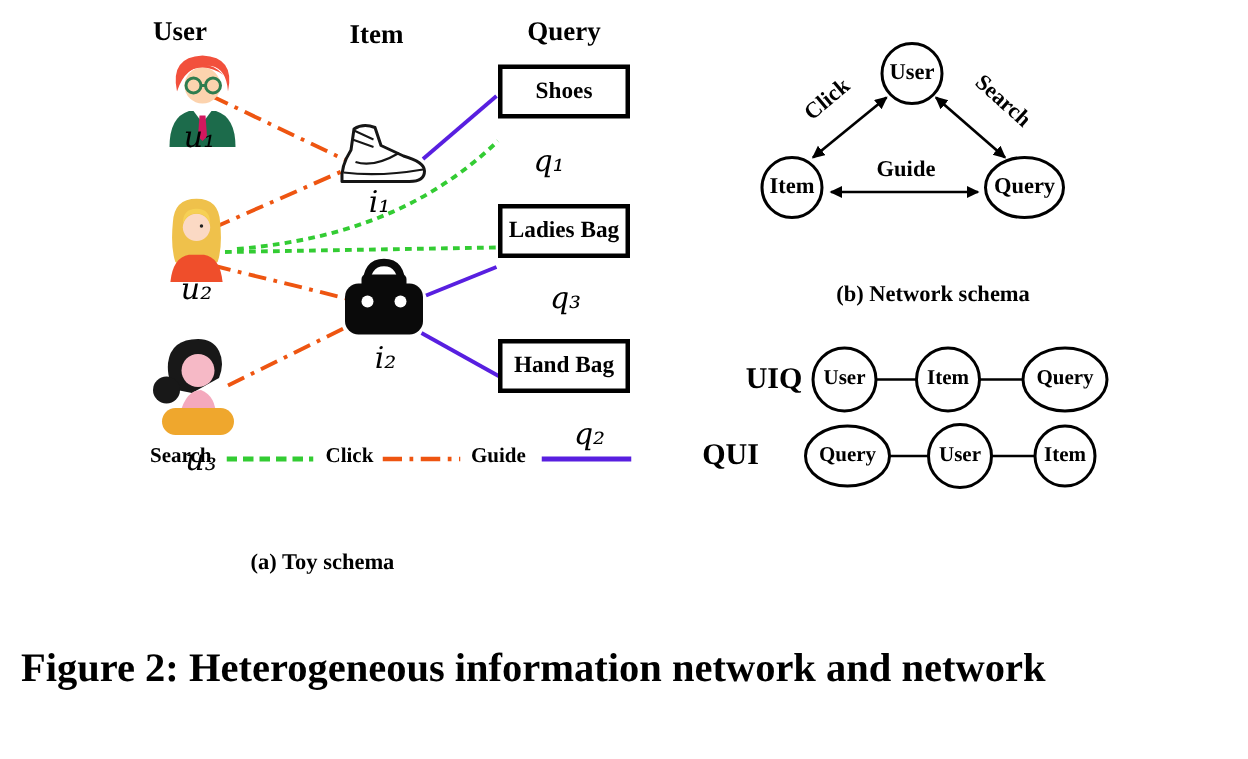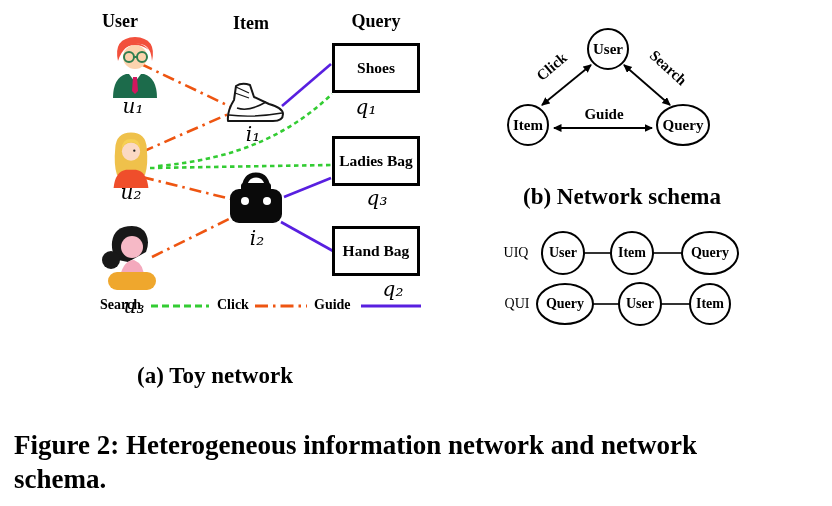--- a/index.html
+++ b/index.html
@@ -4,26 +4,26 @@
 <style>
   html,body{margin:0;padding:0;background:#ffffff;}
   #fig{position:relative;width:832px;height:506px;background:#ffffff;overflow:hidden;
        font-family:"Liberation Serif","DejaVu Serif",serif;color:#000;}
   .abs{position:absolute;}
   .ctr{transform:translate(-50%,-50%);white-space:nowrap;}
   .hdr{font-weight:bold;font-size:18px;}
   .boxlbl{font-weight:bold;font-size:15.5px;}
   .mlabel{font-family:"DejaVu Serif",serif;font-style:italic;font-size:20px;}
   .legtxt{font-weight:bold;font-size:14px;}
-  .panecap{font-weight:bold;font-size:23px;}
+  .panecap{font-weight:bold;font-size:15px;}
   .nodetxt{font-weight:bold;font-size:15px;}
   .smallnode{font-weight:bold;font-size:14px;}
-  .mpname{font-weight:normal;font-size:14px;}
+  .mpname{font-weight:bold;font-size:20px;}
   .edgelbl{font-weight:bold;font-size:15px;}
-  .qbox{position:absolute;left:332px;width:88px;height:50px;border:3px solid #000;
+  .qbox{position:absolute;left:332px;width:88px;height:36px;border:3px solid #000;
         box-sizing:border-box;background:#fff;display:flex;align-items:center;justify-content:center;}
   .figcap{font-weight:bold;font-size:27px;line-height:34px;}
 </style>
 </head>
 <body>
 
 <div id="fig">
 
   <div class="abs ctr hdr" style="left:120px;top:21px">User</div>
   <div class="abs ctr hdr" style="left:251px;top:23px">Item</div>
@@ -85,21 +85,21 @@
   </svg>
 
   <svg class="abs" style="left:227px;top:168px" width="58" height="58" viewBox="0 0 58 58">
     <path d="M17 24 Q17 7 29 7 Q41 7 41 24" fill="none" stroke="#0a0a0a" stroke-width="5"></path>
     <rect x="14" y="15" width="30" height="12" rx="3" fill="#0a0a0a"></rect>
     <rect x="3" y="21" width="52" height="34" rx="9" fill="#0a0a0a"></rect>
     <circle cx="18" cy="33" r="4" fill="#ffffff"></circle>
     <circle cx="40" cy="33" r="4" fill="#ffffff"></circle>
   </svg>
 
-  <div class="abs ctr mlabel" style="left:133px;top:106px">u₁</div>
+  <div class="abs ctr mlabel" style="left:133px;top:91px">u₁</div>
   <div class="abs ctr mlabel" style="left:131px;top:192px">u₂</div>
   <div class="abs ctr mlabel" style="left:134px;top:306px">u₃</div>
   <div class="abs ctr mlabel" style="left:253px;top:134px">i₁</div>
   <div class="abs ctr mlabel" style="left:257px;top:238px">i₂</div>
 
   <div class="qbox" style="top:43px">
     <span class="boxlbl">Shoes</span>
   </div>
   <div class="qbox" style="top:226px">
     <span class="boxlbl">Hand Bag</span>
@@ -117,21 +117,21 @@
   </svg>
   <div class="abs legtxt" style="left:217px;top:297px">Click</div>
   <svg class="abs" style="left:255px;top:302px" width="52" height="8">
     <line x1="0" y1="4" x2="52" y2="4" stroke-width="3" stroke-dasharray="13 5 2.5 5" stroke="#ee5511"></line>
   </svg>
   <div class="abs legtxt" style="left:314px;top:297px">Guide</div>
   <svg class="abs" style="left:361px;top:302px" width="60" height="8">
     <line x1="0" y1="4" x2="60" y2="4" stroke-width="3.2" stroke="#581fe0"></line>
   </svg>
 
-  <div class="abs ctr panecap" style="left:215px;top:376px">(a) Toy network</div>
+  <div class="abs ctr panecap" style="left:215px;top:376px">(a) Toy schema</div>
 
   <svg class="abs" style="left:480px;top:20px" width="240" height="130">
     <defs>
       <marker id="ah" markerWidth="9" markerHeight="9" refX="7.5" refY="4" orient="auto-start-reverse" markerUnits="userSpaceOnUse">
         <path d="M0 0 L8.5 4 L0 8 Z" fill="#000000"></path>
       </marker>
     </defs>
     <g stroke="#000000" stroke-width="1.8" fill="none">
       <line x1="62" y1="85" x2="111" y2="45" marker-start="url(#ah)" marker-end="url(#ah)"></line>
       <line x1="144" y1="45" x2="190" y2="85" marker-start="url(#ah)" marker-end="url(#ah)"></line>
@@ -164,23 +164,22 @@
       <ellipse cx="230" cy="31" rx="28" ry="21"></ellipse>
       <ellipse cx="85" cy="82" rx="28" ry="20"></ellipse>
       <circle cx="160" cy="82" r="21"></circle>
       <circle cx="230" cy="82" r="20"></circle>
     </g>
   </svg>
   <div class="abs ctr mpname" style="left:516px;top:253px">UIQ</div>
   <div class="abs ctr smallnode" style="left:563px;top:253px">User</div>
   <div class="abs ctr smallnode" style="left:632px;top:253px">Item</div>
   <div class="abs ctr smallnode" style="left:710px;top:253px">Query</div>
-  <div class="abs ctr mpname" style="left:517px;top:304px">QUI</div>
+  <div class="abs ctr mpname" style="left:487px;top:304px">QUI</div>
   <div class="abs ctr smallnode" style="left:565px;top:304px">Query</div>
   <div class="abs ctr smallnode" style="left:640px;top:304px">User</div>
   <div class="abs ctr smallnode" style="left:710px;top:304px">Item</div>
 
   <div class="abs figcap" style="left:14px;top:428px;width:810px">
     <div>Figure 2: Heterogeneous information network and network</div>
-    <div>schema.</div>
   </div>
 
 </div>
 
 </body></html>

